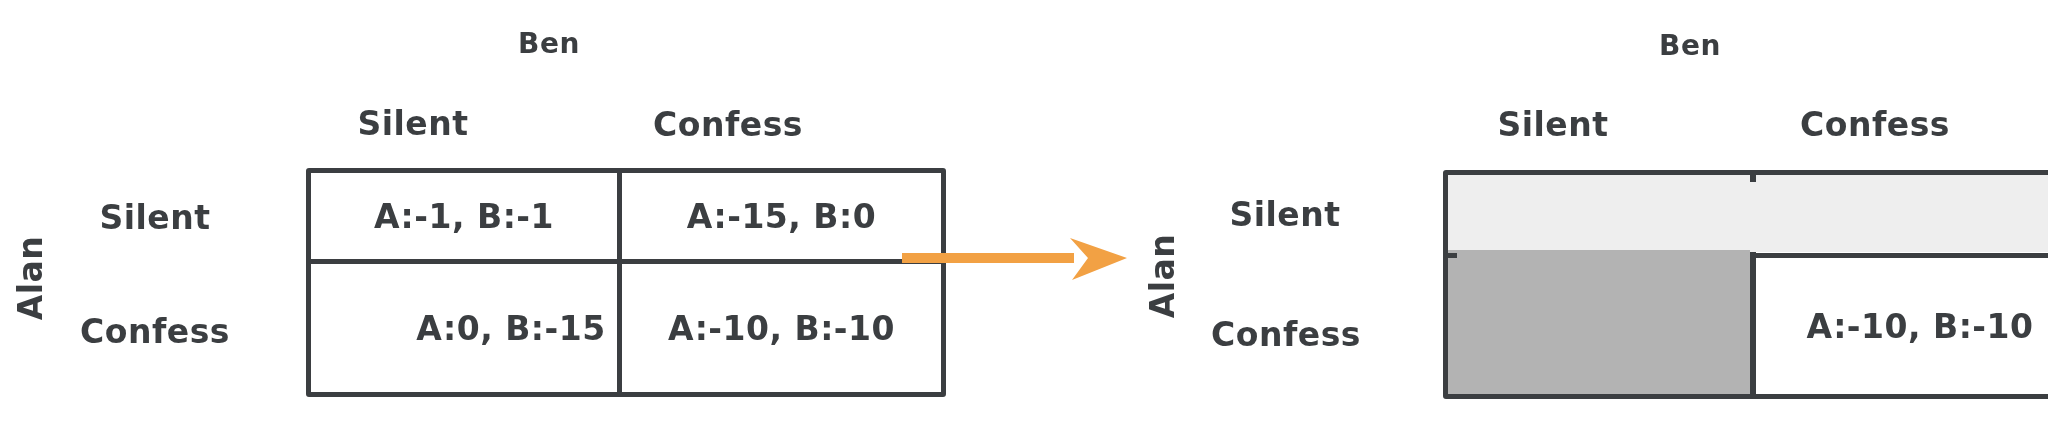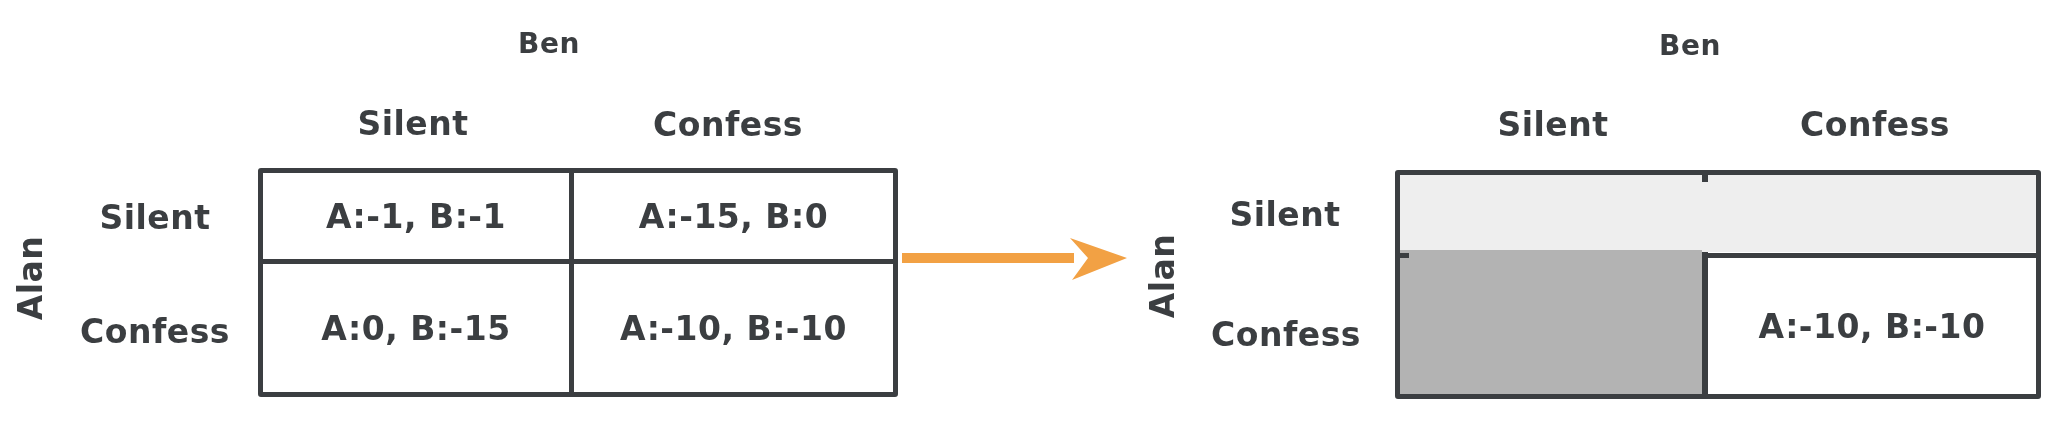--- a/index.html
+++ b/index.html
@@ -34,20 +34,21 @@
     width: 160px;
     height: 40px;
     transform: rotate(-90deg);
   }
   .pm-table {
     position: absolute;
     border: 5px solid var(--ink);
     border-radius: 3px;
     background: #fff;
     box-sizing: border-box;
+    margin-left: 48px;
   }
   .cell {
     position: absolute;
     display: flex;
     align-items: center;
     justify-content: center;
     font-size: 33px;
     font-weight: 600;
     letter-spacing: 0.5px;
     white-space: nowrap;
@@ -73,21 +74,21 @@
 
     <div class="lbl" style="left:45px; top:198px;">Silent</div>
     <div class="lbl" style="left:45px; top:312px;">Confess</div>
 
     <div class="pm-table" style="left:258px; top:168px; width:640px; height:229px;">
       <div class="divider" style="left:306px; top:0; width:5px; height:219px;"></div>
       <div class="divider" style="left:0; top:86px; width:630px; height:5px;"></div>
 
       <div class="cell" style="left:0; top:0; width:306px; height:86px;">A:-1, B:-1</div>
       <div class="cell" style="left:311px; top:0; width:319px; height:86px;">A:-15, B:0</div>
-      <div class="cell" style="left:0; top:91px; width:306px; height:128px;">A:0, B:-15</div>
+      <div class="cell" style="left:0; top:91px; width:306px; height:128px;padding-left:47px;">A:0, B:-15</div>
       <div class="cell" style="left:311px; top:91px; width:319px; height:128px;">A:-10, B:-10</div>
     </div>
   </div>
 
   <svg class="arrow-svg" width="238" height="52" viewBox="0 0 238 52">
     <rect class="arrow-shape" x="6" y="21" width="172" height="10"></rect>
     <polygon class="arrow-shape" points="174,6 231,26 176,48 192,26"></polygon>
   </svg>
 
   <div>

